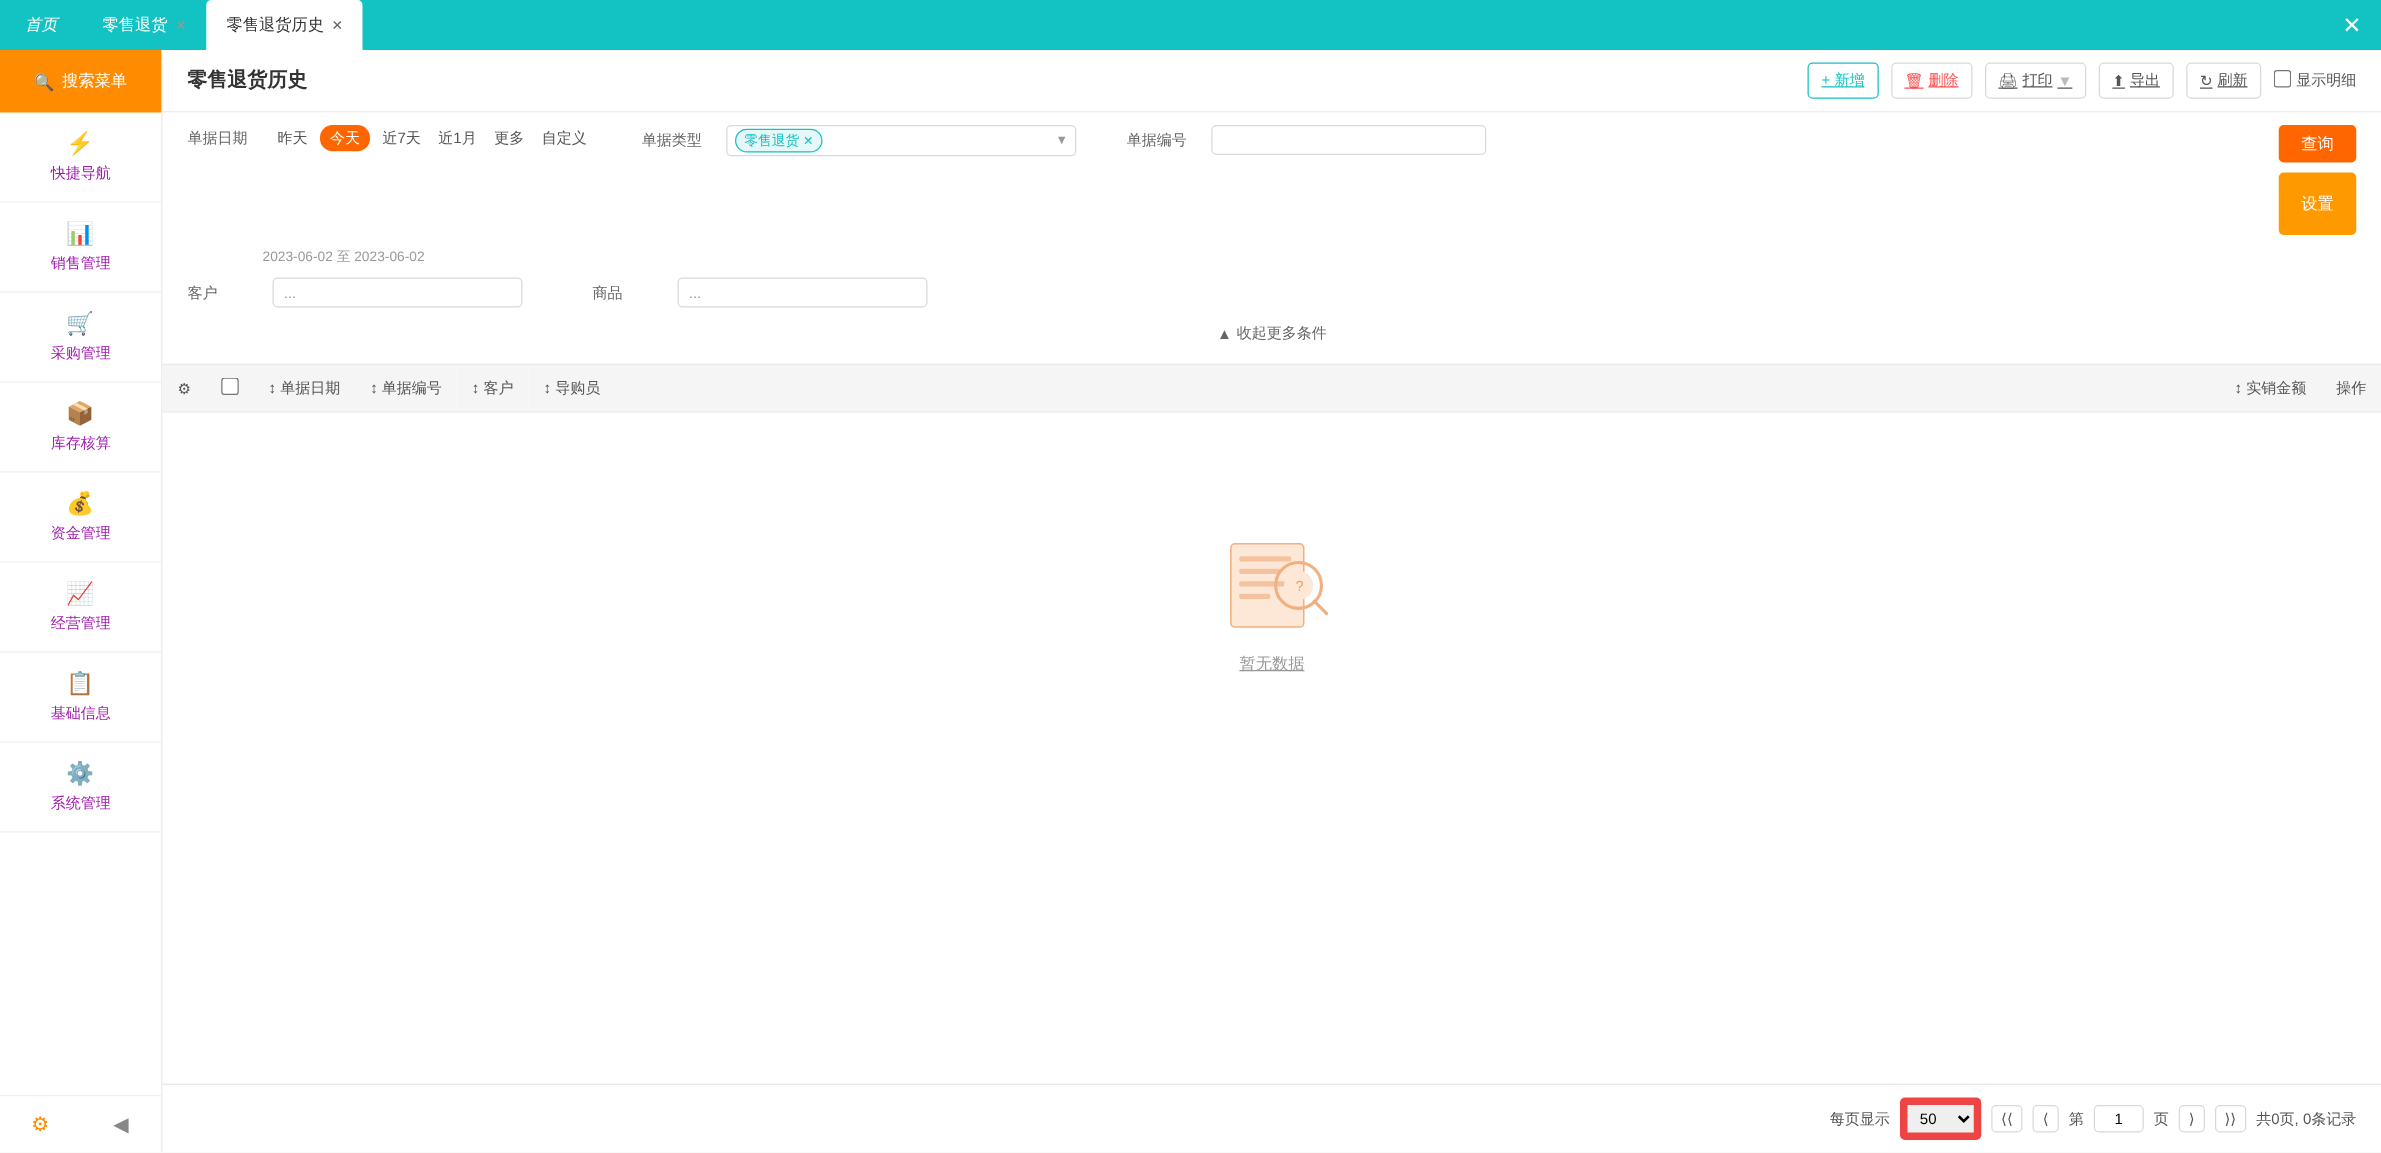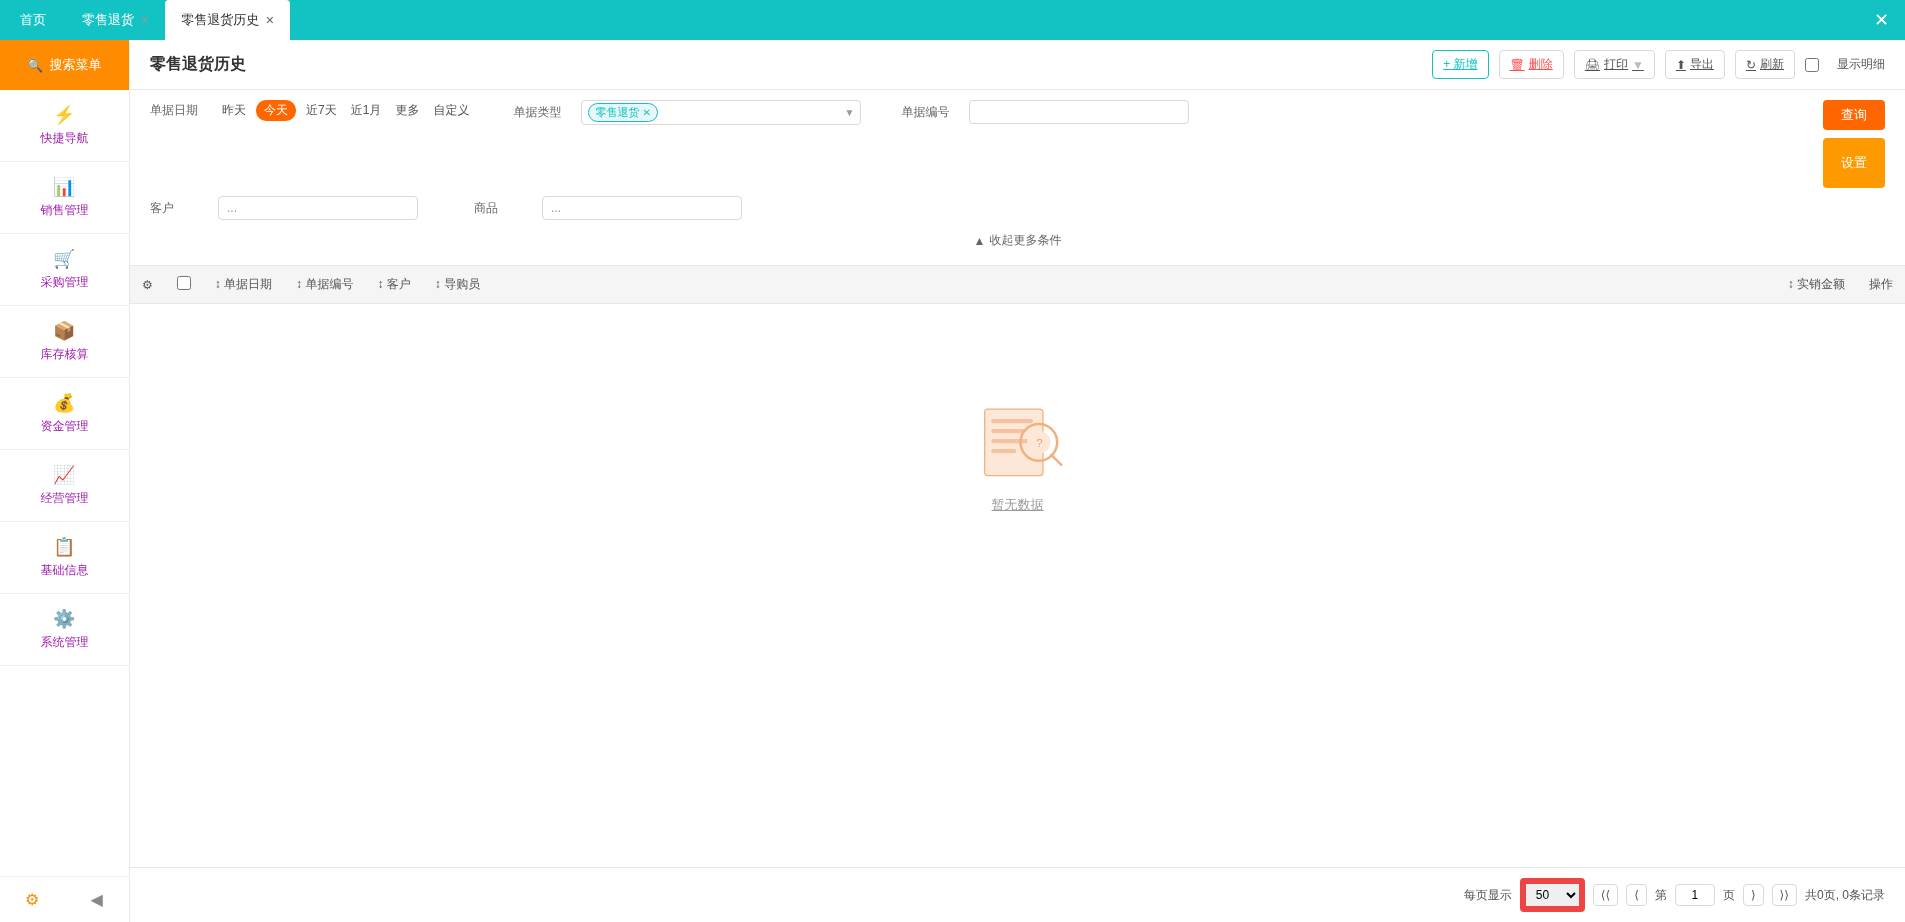--- a/index.html
+++ b/index.html
@@ -40,20 +40,21 @@
       cursor: pointer;
     }
     .top-bar .tab.active .close-icon { color: #666; }
     .top-bar .tab-home {
       padding: 0 20px;
       color: white;
       font-size: 13px;
       display: flex;
       align-items: center;
       cursor: pointer;
+      font-style: italic;
     }
     .top-bar-right {
       margin-left: auto;
       padding-right: 16px;
       color: white;
       font-size: 18px;
       cursor: pointer;
     }
 
     
@@ -178,22 +179,22 @@
       color: white;
       border: none;
       border-radius: 4px;
       padding: 16px 18px;
       font-size: 13px;
       cursor: pointer;
       margin-top: 4px;
     }
     .display-toggle {
       display: flex;
-      align-items: center;
-      gap: 18px;
+      align-items: flex-start;
+      gap: 4px;
       font-size: 12px;
       color: #555;
     }
 
     
     .filter-area {
       background: white;
       padding: 10px 20px;
       border-bottom: 1px solid #e8e8e8;
       flex-shrink: 0;
@@ -507,20 +508,23 @@
           <span class="filter-label">单据编号</span>
           <input class="filter-input" type="text" style="min-width: 220px;">
         </div>
 
         <div style="display:flex; flex-direction:column; gap:4px; margin-left:auto;">
           <button class="btn-query">查询</button>
           <button class="btn-setting">设置</button>
         </div>
       </div>
 
+      <div style="margin-left:60px; margin-bottom:8px;">
+        <span class="date-range">2023-06-02 至 2023-06-02</span>
+      </div>
 
       <div style="display:flex; align-items:center; gap:20px; margin-bottom:6px;">
         <div style="display:flex; align-items:center; gap:8px;">
           <span class="filter-label">客户</span>
           <div class="filter-ellipsis">
             <span>...</span>
           </div>
         </div>
         <div style="display:flex; align-items:center; gap:8px; margin-left:36px;">
           <span class="filter-label">商品</span>

